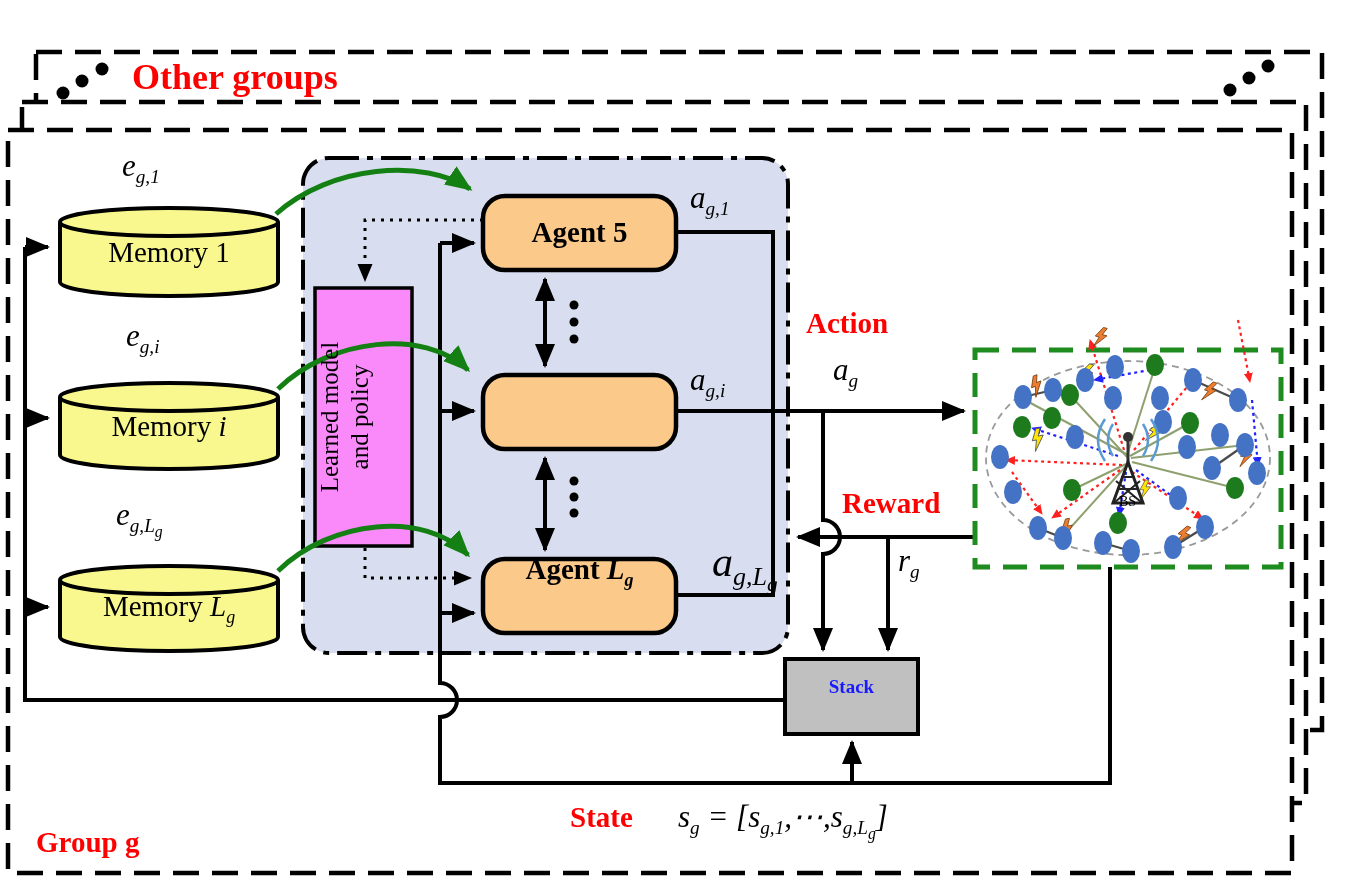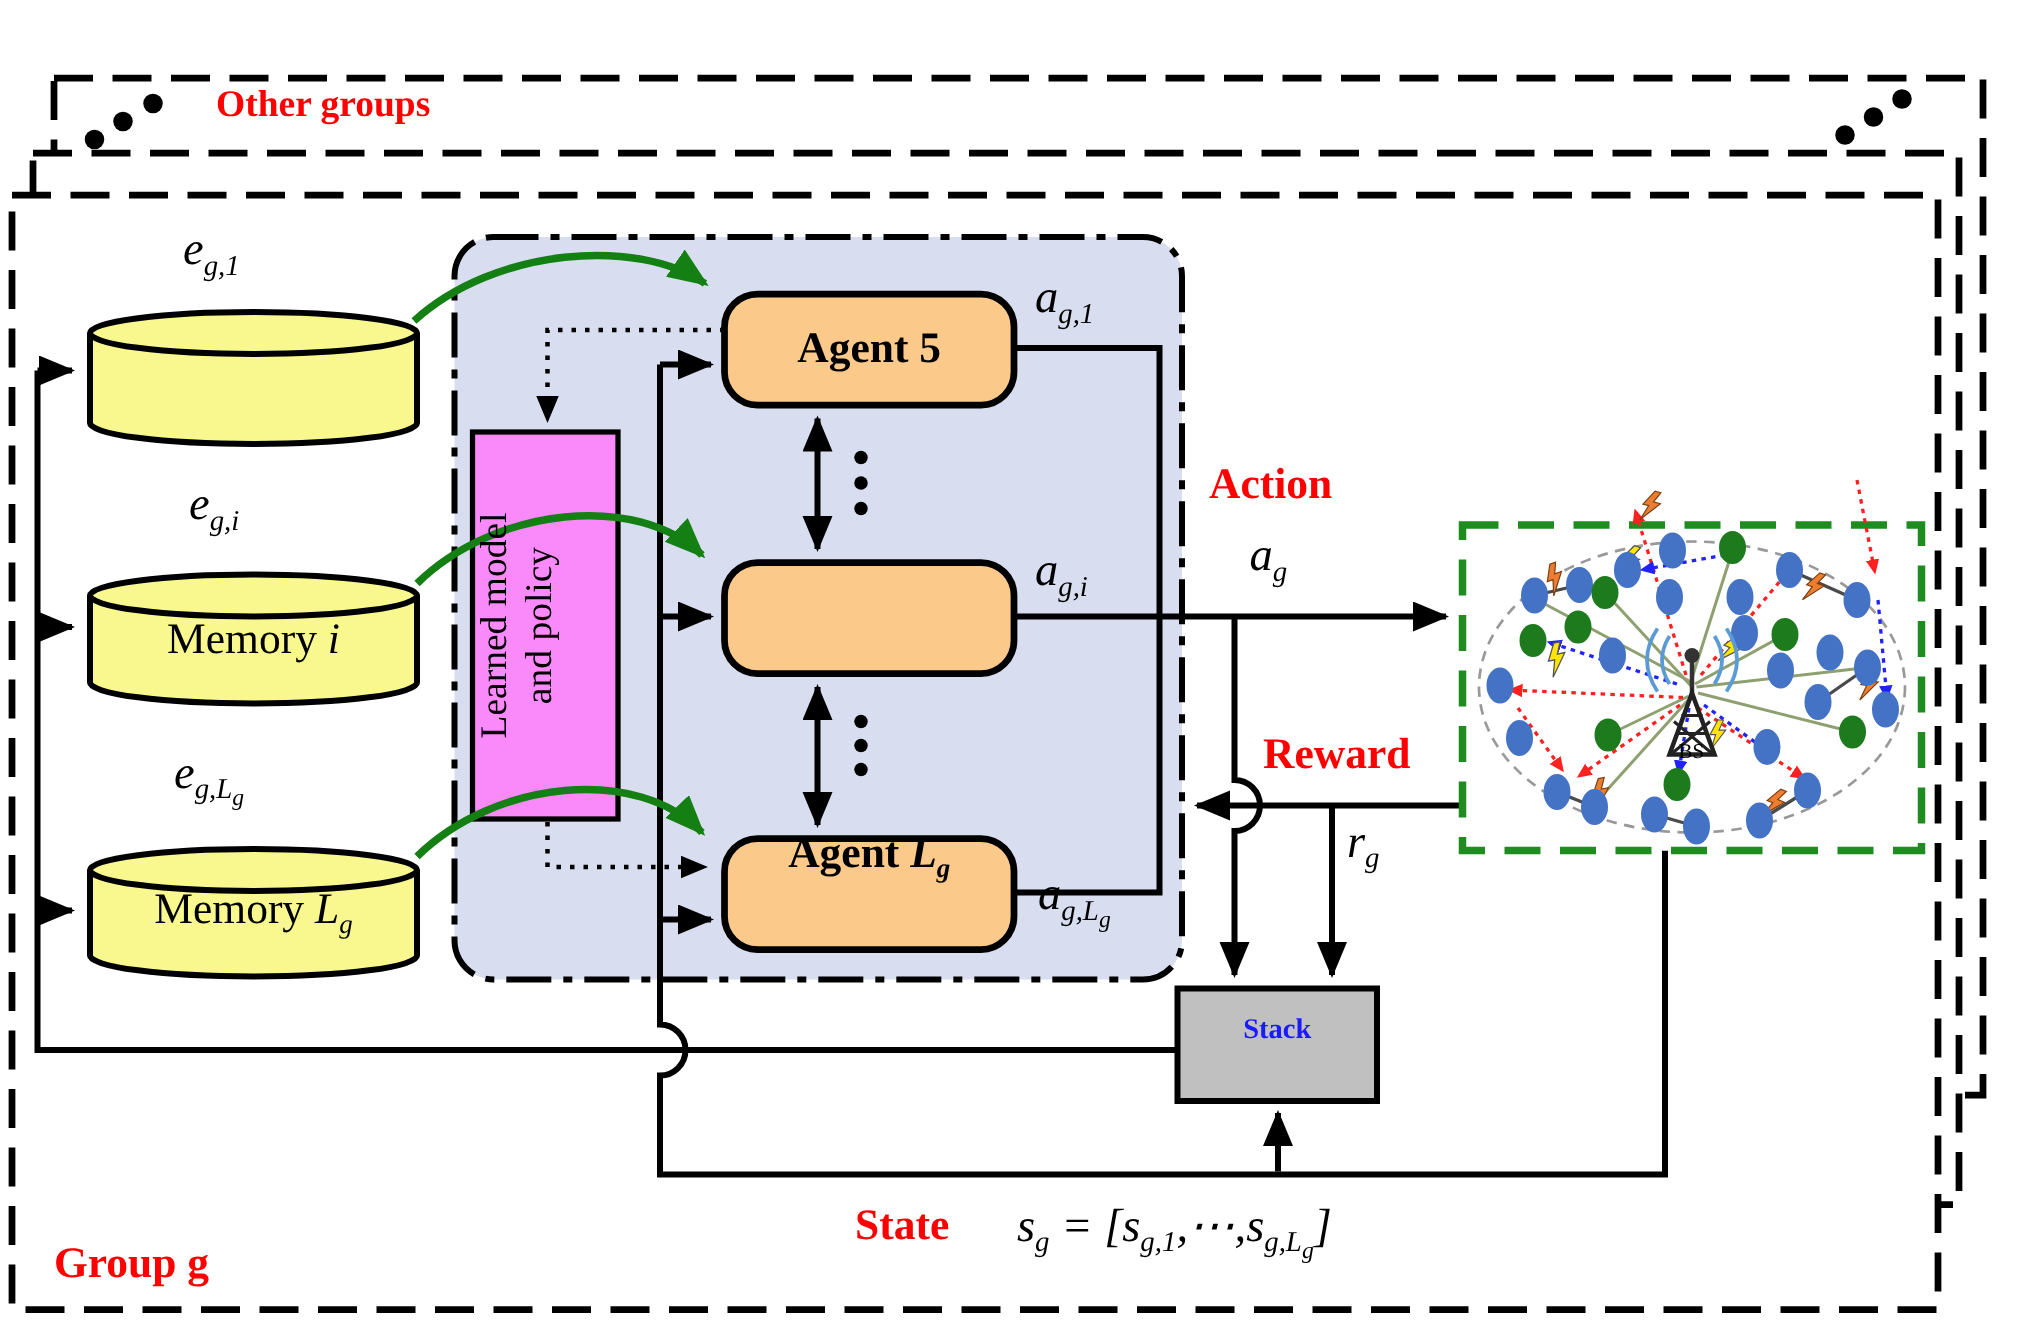--- a/index.html
+++ b/index.html
@@ -247,41 +247,42 @@
       <circle cx="1128" cy="437" r="5" fill="#333"></circle>
       <line x1="1128" y1="441" x2="1128" y2="466" stroke="#333" stroke-width="3"></line>
       <path d="M1113,503 L1128,462 L1143,503 Z" fill="none" stroke="#222" stroke-width="3"></path>
       <path d="M1118,489 L1138,489 M1121,477 L1135,477 M1115,502 L1140,481 M1141,502 L1116,481" stroke="#222" stroke-width="2" fill="none"></path>
       <path class="arc" d="M1113,424 Q1103,440 1113,456 M1105,419 Q1091,440 1105,461"></path>
       <path class="arc" d="M1143,424 Q1153,440 1143,456 M1151,419 Q1165,440 1151,461"></path>
     </g>
   </g>
 </svg>
 
-<div class="lbl red" style="left:144px;top:56px;font-size:25px;text-align:right;">Other groups</div>
+<div class="lbl red" style="left:132px;top:56px;font-size:36px;text-align:right;">Other groups</div>
 <div class="lbl red" style="left:36px;top:826px;font-size:29px;">Group g</div>
 
 <div class="lbl math" style="left:122px;top:148px;font-size:31px;">e<sub>g,1</sub></div>
 <div class="lbl math" style="left:126px;top:318px;font-size:31px;">e<sub>g,i</sub></div>
 <div class="lbl math" style="left:116px;top:497px;font-size:31px;">e<sub>g,L<sub>g</sub></sub></div>
 
+<div class="lbl ctr" style="left:60px;top:236px;width:218px;font-size:29px;">Memory 1</div>
 <div class="lbl ctr" style="left:60px;top:410px;width:218px;font-size:29px;">Memory <i>i</i></div>
 <div class="lbl ctr" style="left:60px;top:590px;width:218px;font-size:29px;">Memory <i>L<sub>g</sub></i></div>
 
 <div class="lbl ctr" style="left:234px;top:369px;width:258px;height:96px;font-size:25px;line-height:1.2;transform:rotate(-90deg);">
   <span>Learned model</span><br>
   <span>and policy</span>
 </div>
 
 <div class="lbl ctr bold" style="left:483px;top:216px;width:193px;font-size:29px;">Agent 5</div>
 <div class="lbl ctr bold" style="left:483px;top:553px;width:193px;font-size:29px;">Agent <i>L<sub>g</sub></i></div>
 
 <div class="lbl math" style="left:690px;top:180px;font-size:31px;">a<sub>g,1</sub></div>
 <div class="lbl math" style="left:690px;top:362px;font-size:31px;">a<sub>g,i</sub></div>
-<div class="lbl math" style="left:692px;top:538px;font-size:31px;margin-top:40px;">a<sub>g,L<sub>g</sub></sub></div>
+<div class="lbl math" style="left:712px;top:538px;font-size:42px;">a<sub>g,L<sub>g</sub></sub></div>
 
 <div class="lbl red" style="left:806px;top:307px;font-size:29px;">Action</div>
 <div class="lbl math" style="left:833px;top:352px;font-size:31px;">a<sub>g</sub></div>
 
 <div class="lbl red" style="left:842px;top:487px;font-size:29px;">Reward</div>
 <div class="lbl math" style="left:898px;top:543px;font-size:31px;">r<sub>g</sub></div>
 
 <div class="lbl" style="left:1119px;top:494px;font-size:14px;">BS</div>
 
 <div class="lbl ctr bold" style="left:785px;top:676px;width:133px;font-size:19px;color:var(--stack-blue,#1a1aff);">Stack</div>

